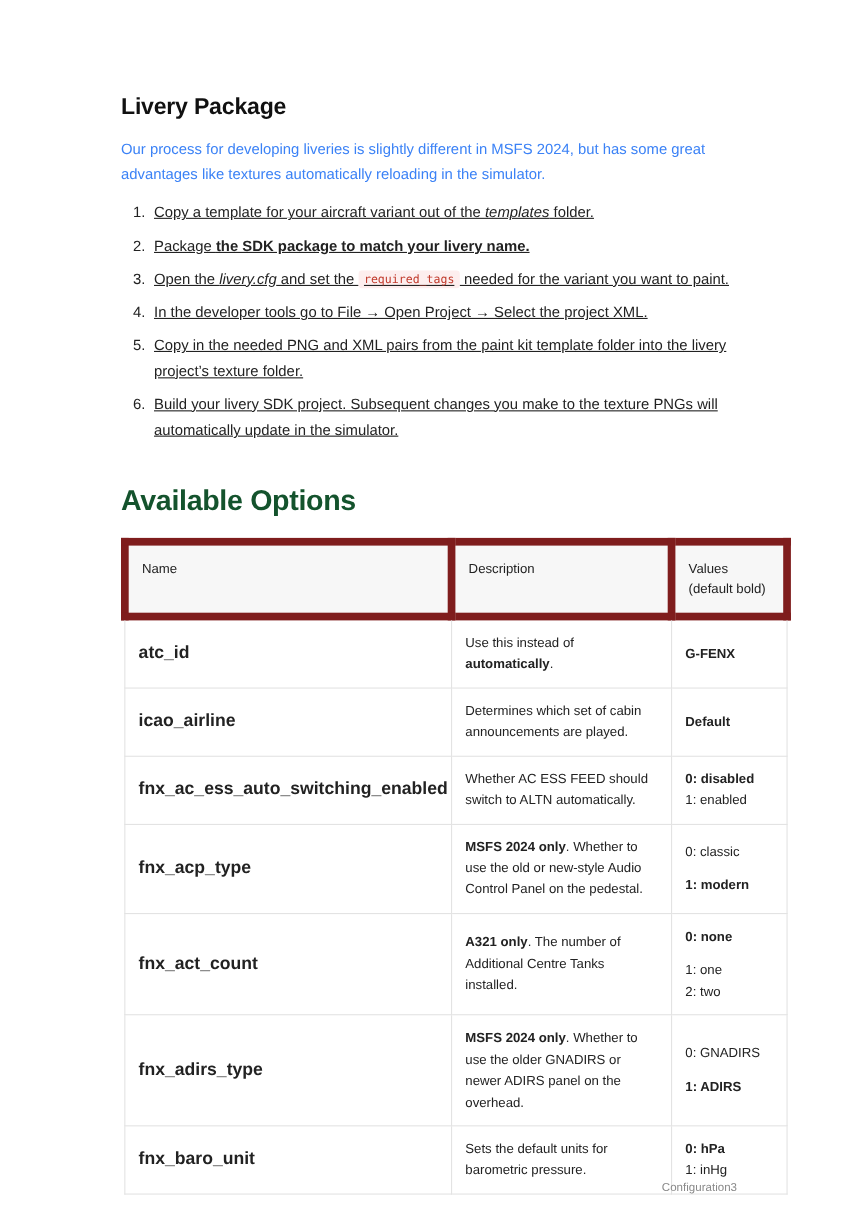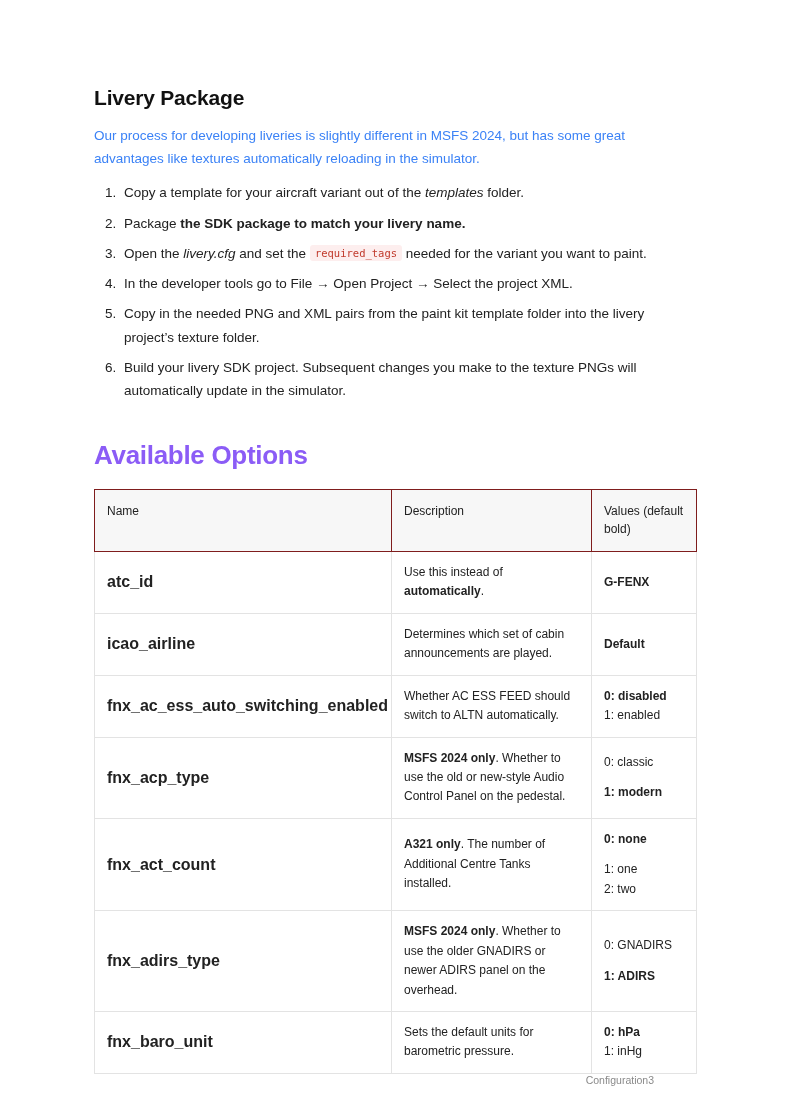--- a/index.html
+++ b/index.html
@@ -10,21 +10,21 @@
   body {
     width: 789px;
     height: 1120px;
     font-family: "Liberation Sans", sans-serif;
     color: #1b1b1b;
     position: relative;
     overflow: hidden;
   }
   .page {
     position: absolute;
-    left: 0; top: 0;
+    left: 16px; top: 0;
     width: 687px;
     height: 1120px;
     background: #fff;
   }
   .content {
     position: absolute;
     left: 94px;
     top: 86px;
     width: 602px;
   }
@@ -33,38 +33,39 @@
     font-weight: bold;
     letter-spacing: -0.2px;
     margin: 0 0 14px 0;
     color: #111;
   }
   h1.big-title {
     font-size: 26px;
     font-weight: bold;
     letter-spacing: -0.3px;
     margin: 38px 0 18px 0;
-    color: #8b5cf6;
+    color: #14532d;
   }
   p.para {
     font-size: 13.5px;
     line-height: 1.72;
     margin: 0 0 11px 0;
     color: #3b82f6;
   }
   ol.steps {
     margin: 2px 0 0 0;
     padding-left: 26px;
     font-size: 13.5px;
     line-height: 1.72;
     color: #222;
   }
   ol.steps > li {
     margin-bottom: 7px;
     padding-left: 4px;
+    text-decoration: underline;
   }
   em.it { font-style: italic; }
   b.bd { font-weight: bold; text-align: center; }
   code.tag {
     background: #fdeeee;
     color: #c0392b;
     font-family: "DejaVu Sans Mono", monospace;
     font-size: 10.5px;
     padding: 2px 5px;
     border-radius: 3px;
@@ -76,21 +77,21 @@
     margin-top: 4px;
     table-layout: fixed;
   }
   table.options th {
     background: #f7f7f7;
     text-align: left;
     font-size: 12px;
     font-weight: normal;
     color: #222;
     padding: 13px 12px;
-    border: 1px solid #7f1d1d;
+    border: 7px solid #7f1d1d;
     line-height: 1.45;
     vertical-align: top;
   }
   table.options td {
     border: 1px solid #e3e3e3;
     padding: 11px 12px;
     font-size: 12px;
     line-height: 1.62;
     vertical-align: middle;
     color: #222;

